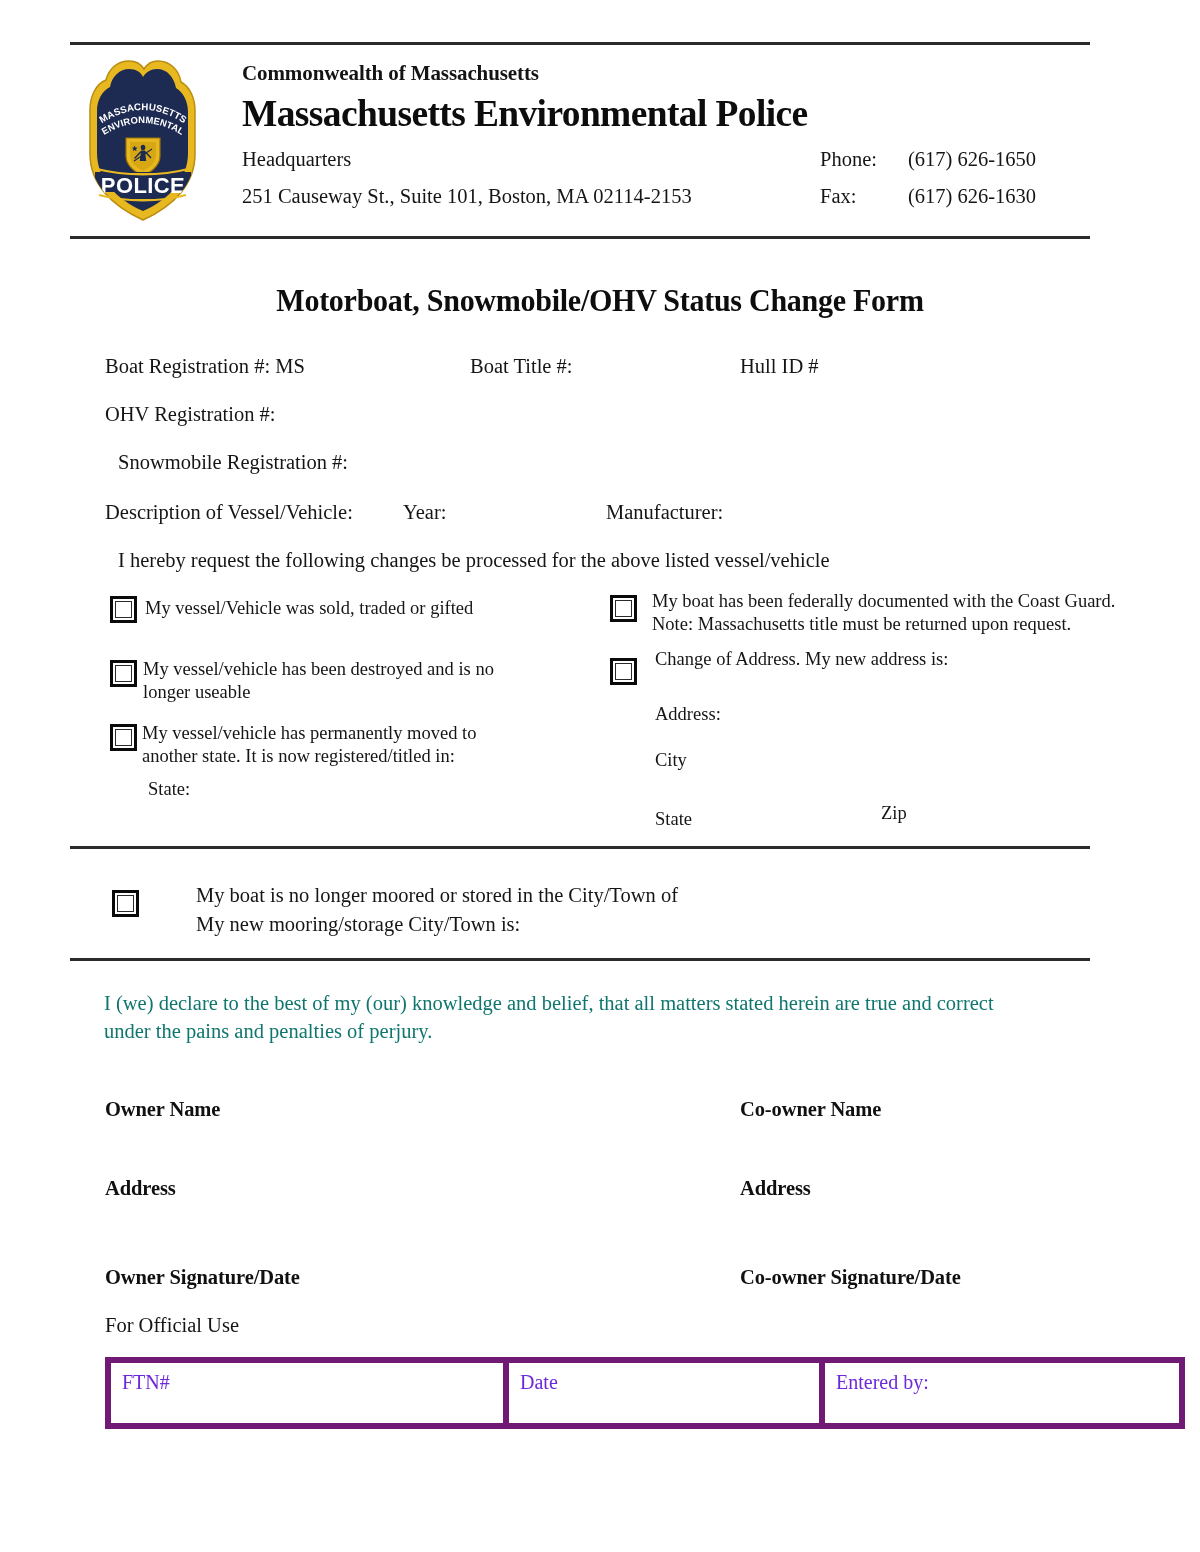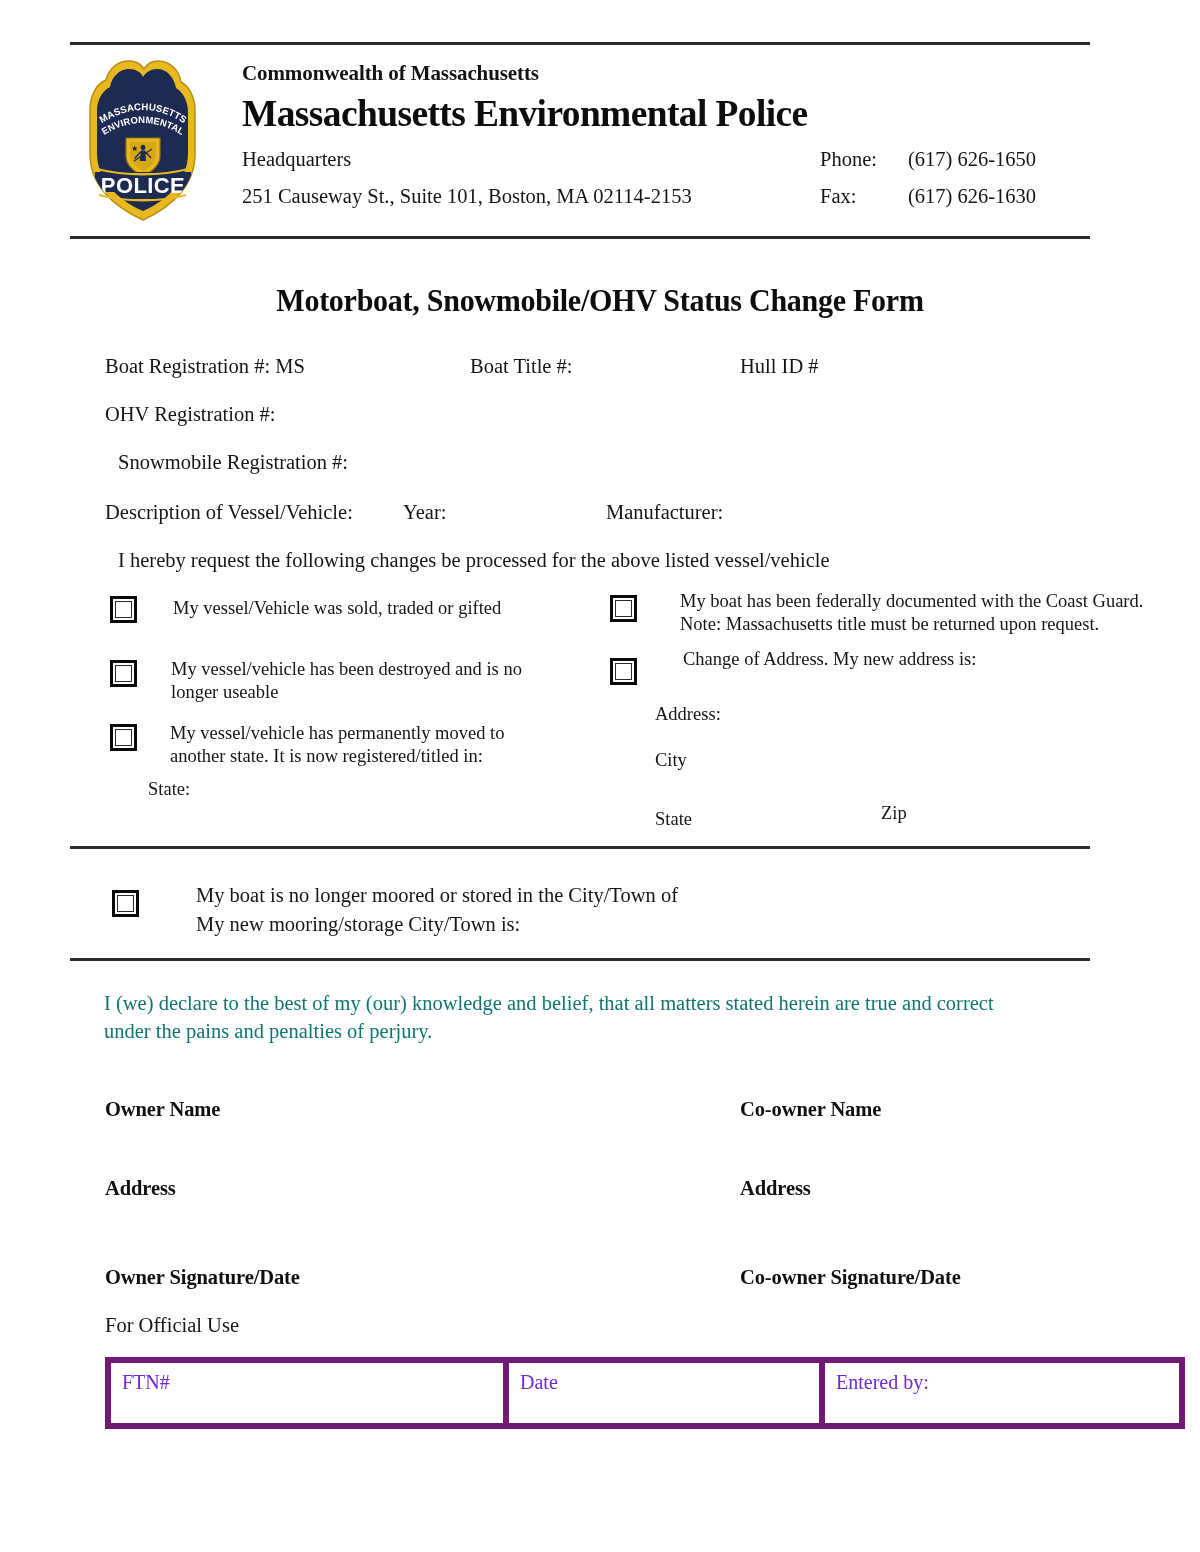--- a/index.html
+++ b/index.html
@@ -142,21 +142,20 @@
     border: 1px solid #2a2a2a;
     box-sizing: border-box;
     background: #ffffff;
   }
 
   .cb-label {
     position: absolute;
     font-size: 18.5px;
     line-height: 1.27;
     color: #151515;
-    margin-left: 28px;
   }
 
   
   #cb1     { left: 110px; top: 596px; }
   #cb1-lbl { left: 145px; top: 597px; width: 420px; }
   #cb2     { left: 110px; top: 660px; }
   #cb2-lbl { left: 143px; top: 658px; width: 380px; }
   #cb3     { left: 110px; top: 724px; }
   #cb3-lbl { left: 142px; top: 722px; width: 380px; }
   #state-left { position:absolute; left: 148px; top: 779px; font-size: 18.5px; color:#151515; }

